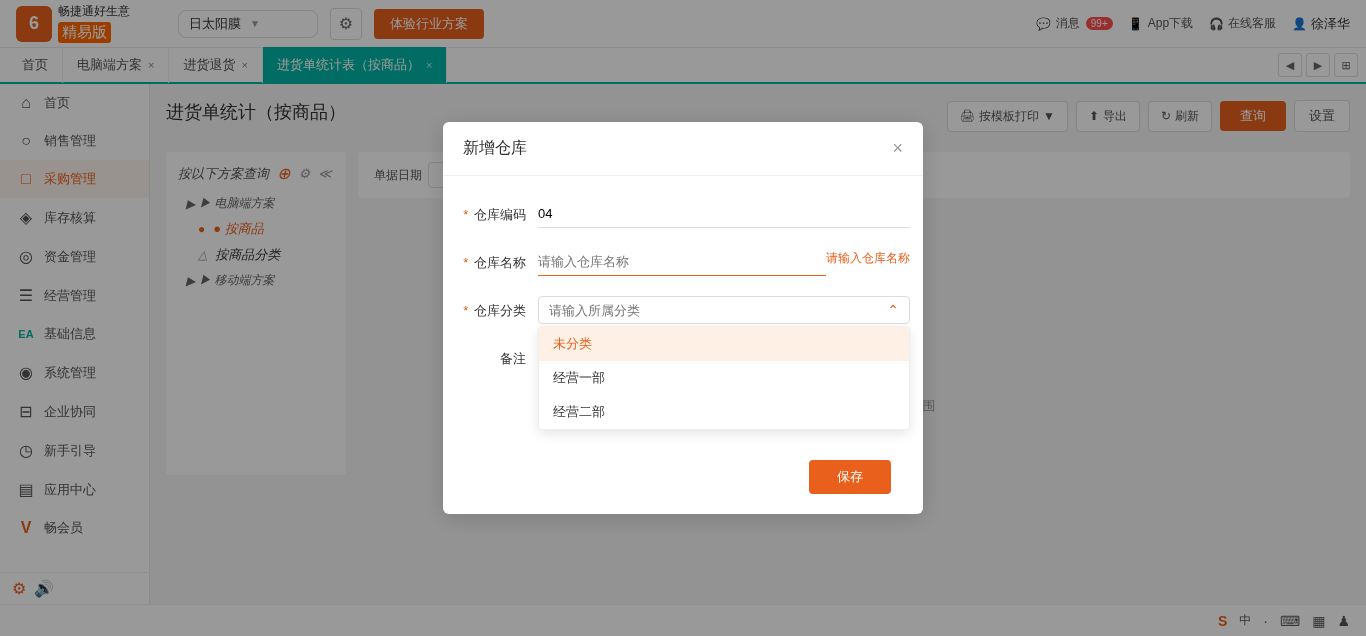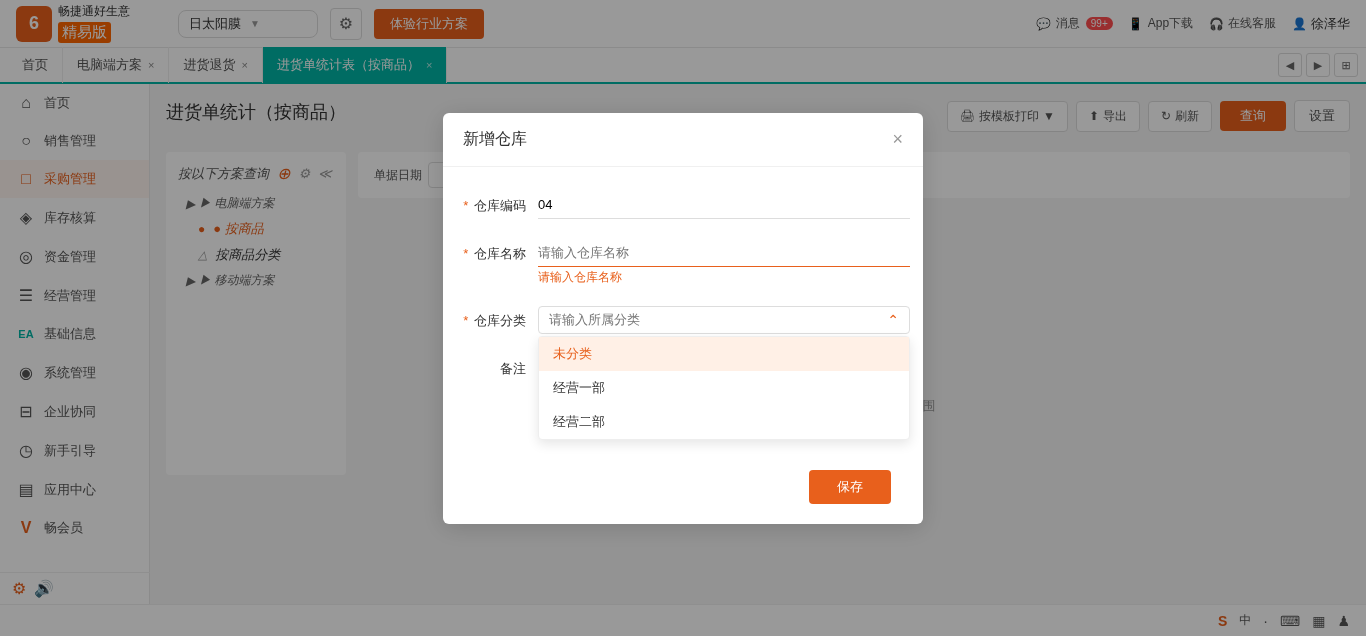--- a/index.html
+++ b/index.html
@@ -150,21 +150,21 @@
       font-size: 13px; color: #333; width: 70px; flex-shrink: 0;
       padding-top: 6px; text-align: right;
     }
     .required { color: #e8601c; margin-right: 2px; }
     .form-input {
       flex: 1; border: none; border-bottom: 1px solid #ddd;
       padding: 6px 0; font-size: 13px; outline: none;
     }
     .form-input.error { border-bottom-color: #e8601c; }
     .error-msg { color: #e8601c; font-size: 12px; margin-top: 2px; }
-    .form-field-wrap { flex: 1; display: flex; flex-direction: column; }
+    .form-field-wrap { flex: 1; display: flex; flex-direction: row; }
 
     .category-wrap { flex: 1; position: relative; }
     .category-input-row {
       display: flex; align-items: center;
       border: 1px solid #ddd; border-radius: 4px;
       padding: 5px 10px;
     }
     .category-input {
       flex: 1; border: none; outline: none; font-size: 13px; color: #999;
     }

